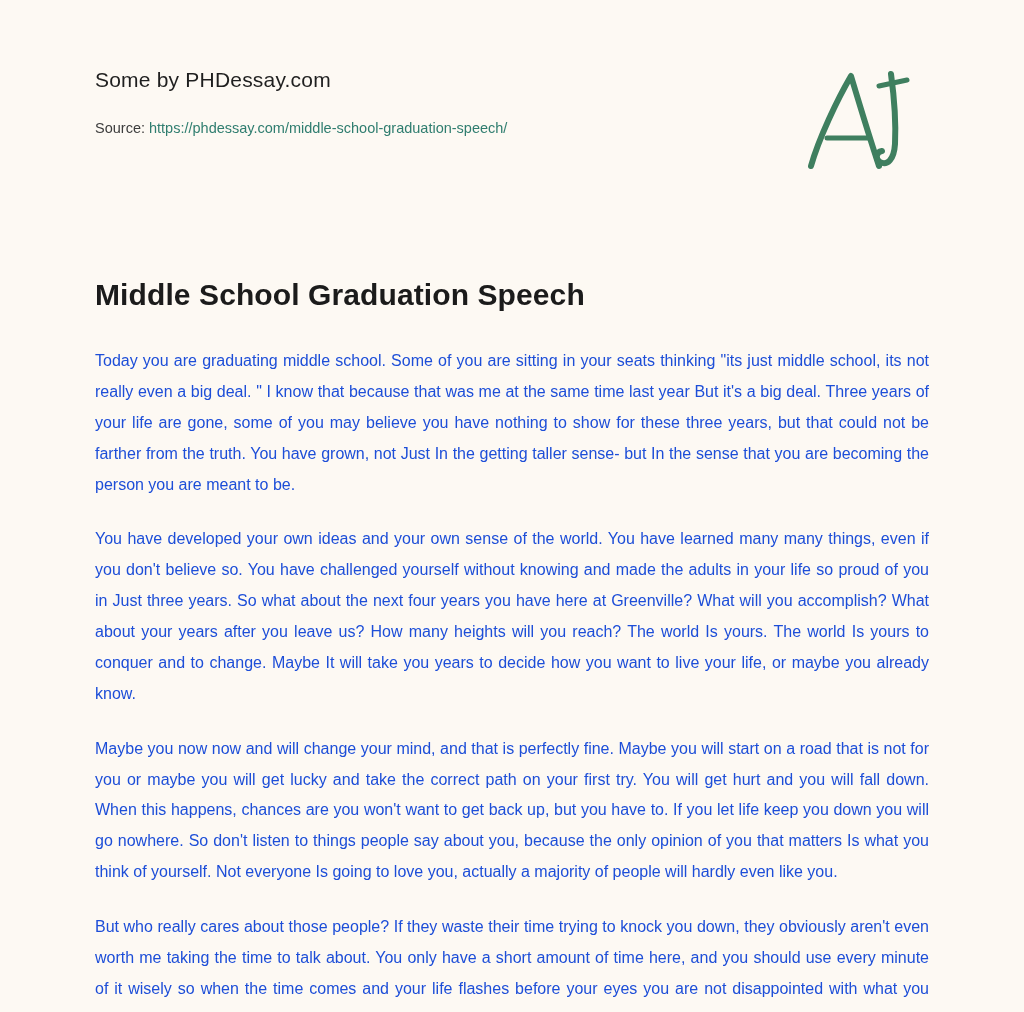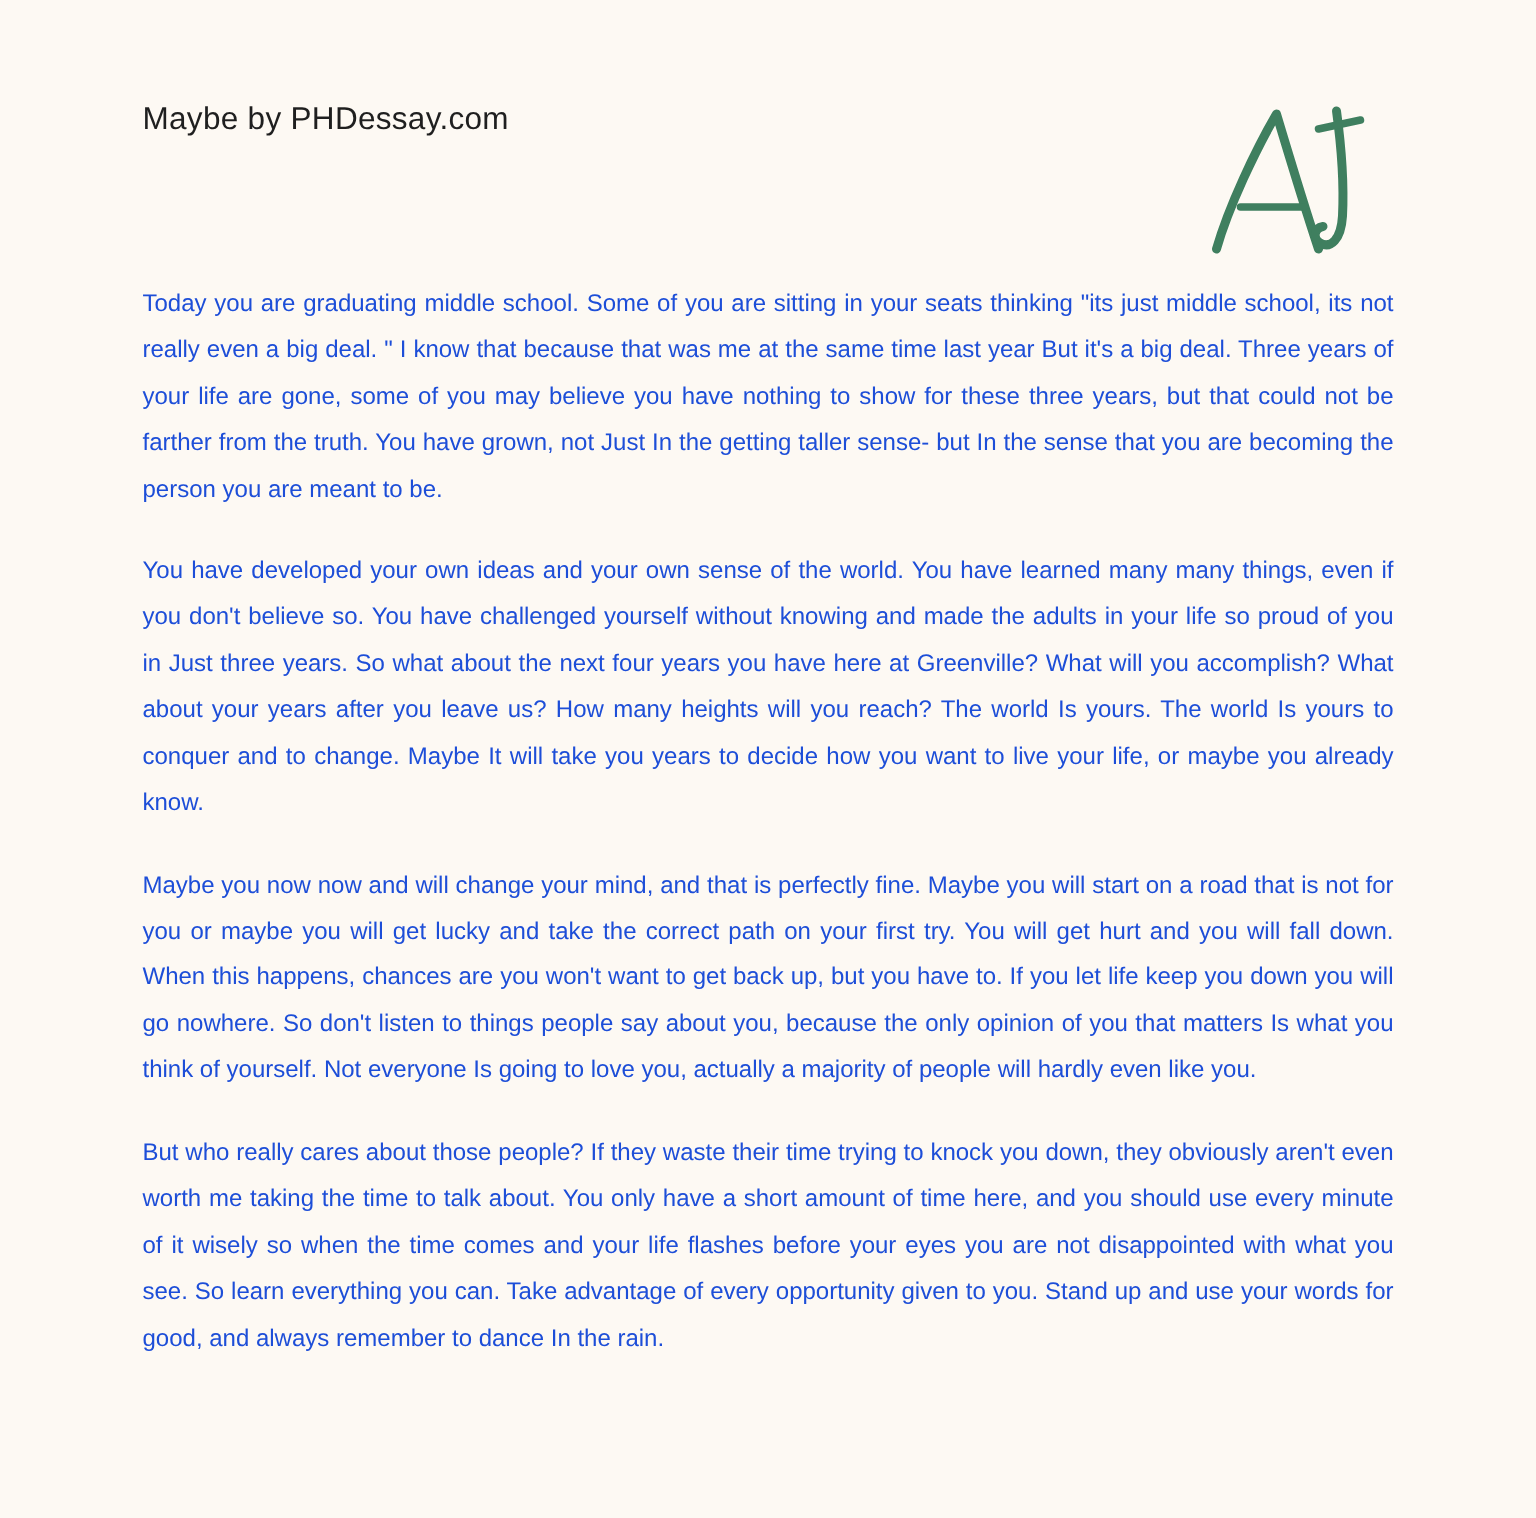--- a/index.html
+++ b/index.html
@@ -76,33 +76,37 @@
     margin-bottom: 0;
   }
 </style>
 </head>
 <body>
 
 <div class="page">
 
   <div class="header">
     <div class="brand">
-      <span class="brand-essay">Maybe by </span><span class="brand-site">PHDessay.com</span>
+      <span class="brand-essay">Some by </span><span class="brand-site">PHDessay.com</span>
+    </div>
+    <div class="source-line">
+      <span class="source-label">Source: </span><a class="source-url" href="#">https://phdessay.com/middle-school-graduation-speech/</a>
     </div>
 
     <div class="logo">
       <svg viewBox="0 0 120 110" width="120" height="110" aria-hidden="true">
         <path d="M12 100 C20 72, 38 34, 52 10 C58 30, 70 70, 80 100" fill="none" stroke="#3f7f5f" stroke-width="6" stroke-linecap="round" stroke-linejoin="round"></path>
         <path d="M28 72 L70 72" fill="none" stroke="#3f7f5f" stroke-width="5" stroke-linecap="round"></path>
         <path d="M92 8 C95 30, 97 58, 96 78 C95 94, 88 100, 81 96 C76 93, 77 86, 83 85" fill="none" stroke="#3f7f5f" stroke-width="6" stroke-linecap="round" stroke-linejoin="round"></path>
         <path d="M80 20 L108 14" fill="none" stroke="#3f7f5f" stroke-width="5" stroke-linecap="round"></path>
       </svg>
     </div>
   </div>
 
+  <h1 class="title">Middle School Graduation Speech</h1>
 
   <div class="body-text">
     <p>Today you are graduating middle school. Some of you are sitting in your seats thinking "its just middle school, its not really even a big deal. " I know that because that was me at the same time last year But it's a big deal. Three years of your life are gone, some of you may believe you have nothing to show for these three years, but that could not be farther from the truth. You have grown, not Just In the getting taller sense- but In the sense that you are becoming the person you are meant to be.</p>
     <p>You have developed your own ideas and your own sense of the world. You have learned many many things, even if you don't believe so. You have challenged yourself without knowing and made the adults in your life so proud of you in Just three years. So what about the next four years you have here at Greenville? What will you accomplish? What about your years after you leave us? How many heights will you reach? The world Is yours. The world Is yours to conquer and to change. Maybe It will take you years to decide how you want to live your life, or maybe you already know.</p>
     <p>Maybe you now now and will change your mind, and that is perfectly fine. Maybe you will start on a road that is not for you or maybe you will get lucky and take the correct path on your first try. You will get hurt and you will fall down. When this happens, chances are you won't want to get back up, but you have to. If you let life keep you down you will go nowhere. So don't listen to things people say about you, because the only opinion of you that matters Is what you think of yourself. Not everyone Is going to love you, actually a majority of people will hardly even like you.</p>
     <p>But who really cares about those people? If they waste their time trying to knock you down, they obviously aren't even worth me taking the time to talk about. You only have a short amount of time here, and you should use every minute of it wisely so when the time comes and your life flashes before your eyes you are not disappointed with what you see. So learn everything you can. Take advantage of every opportunity given to you. Stand up and use your words for good, and always remember to dance In the rain.</p>
 
   </div>
 
 </div>

